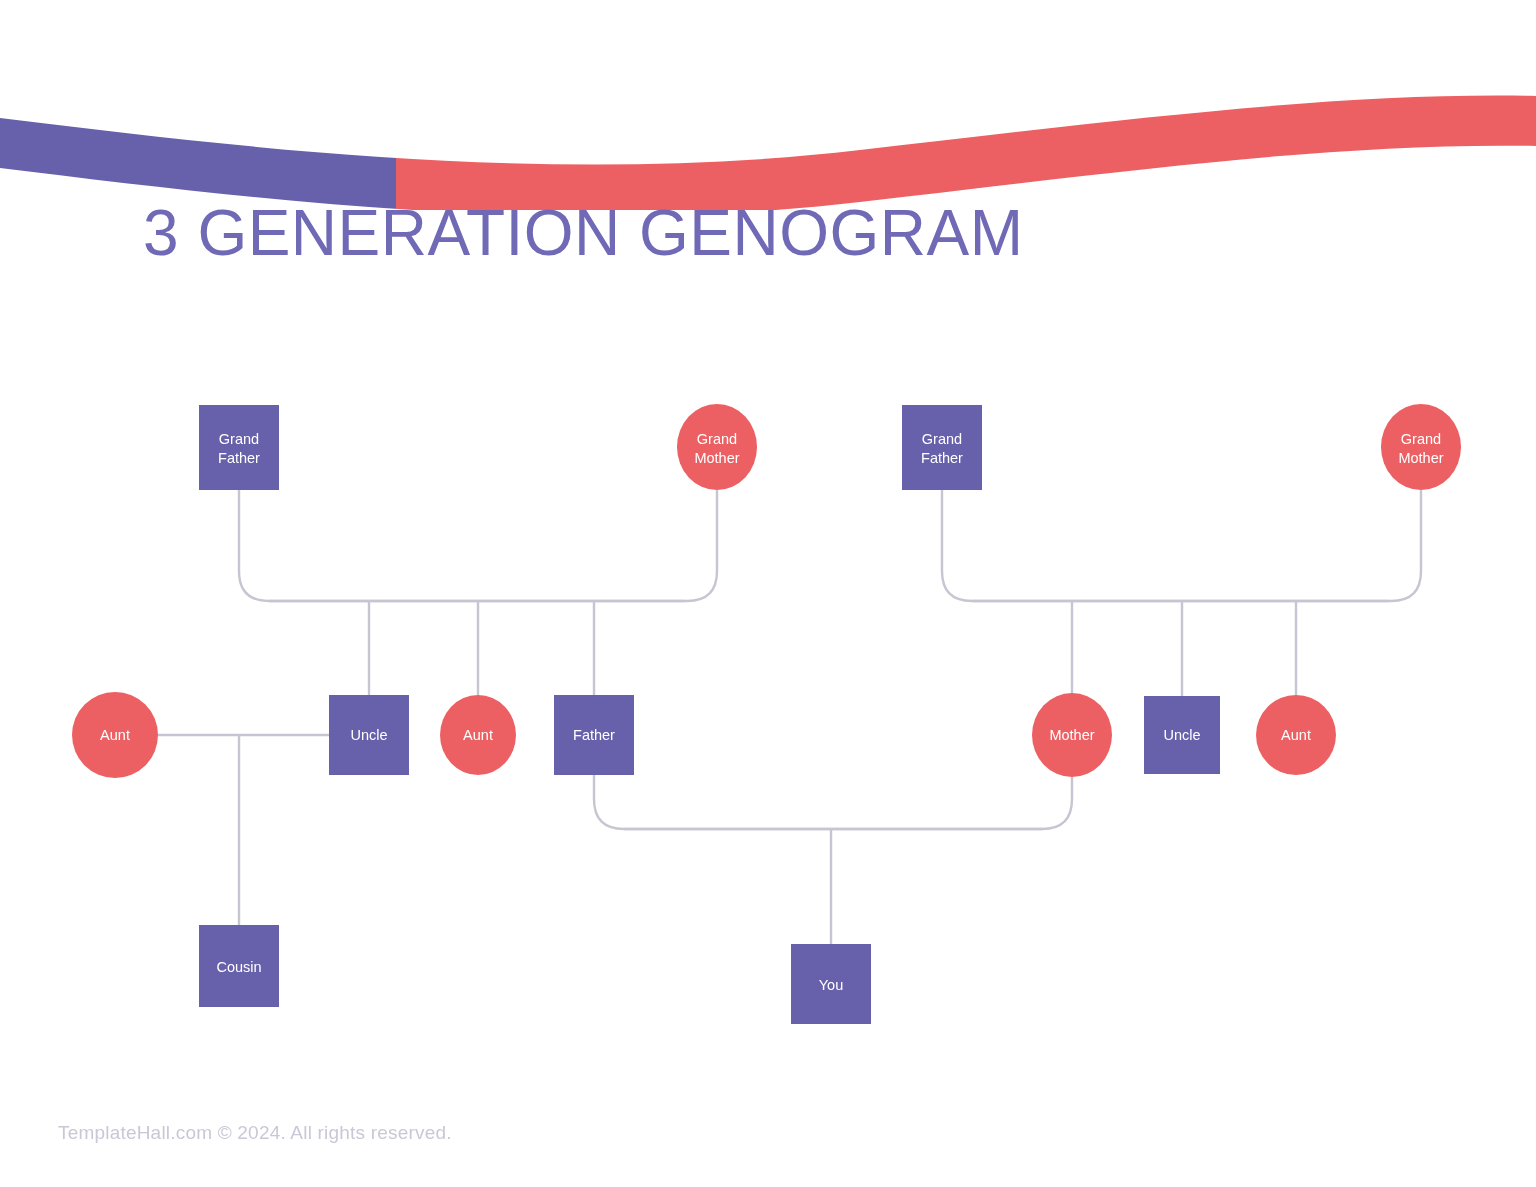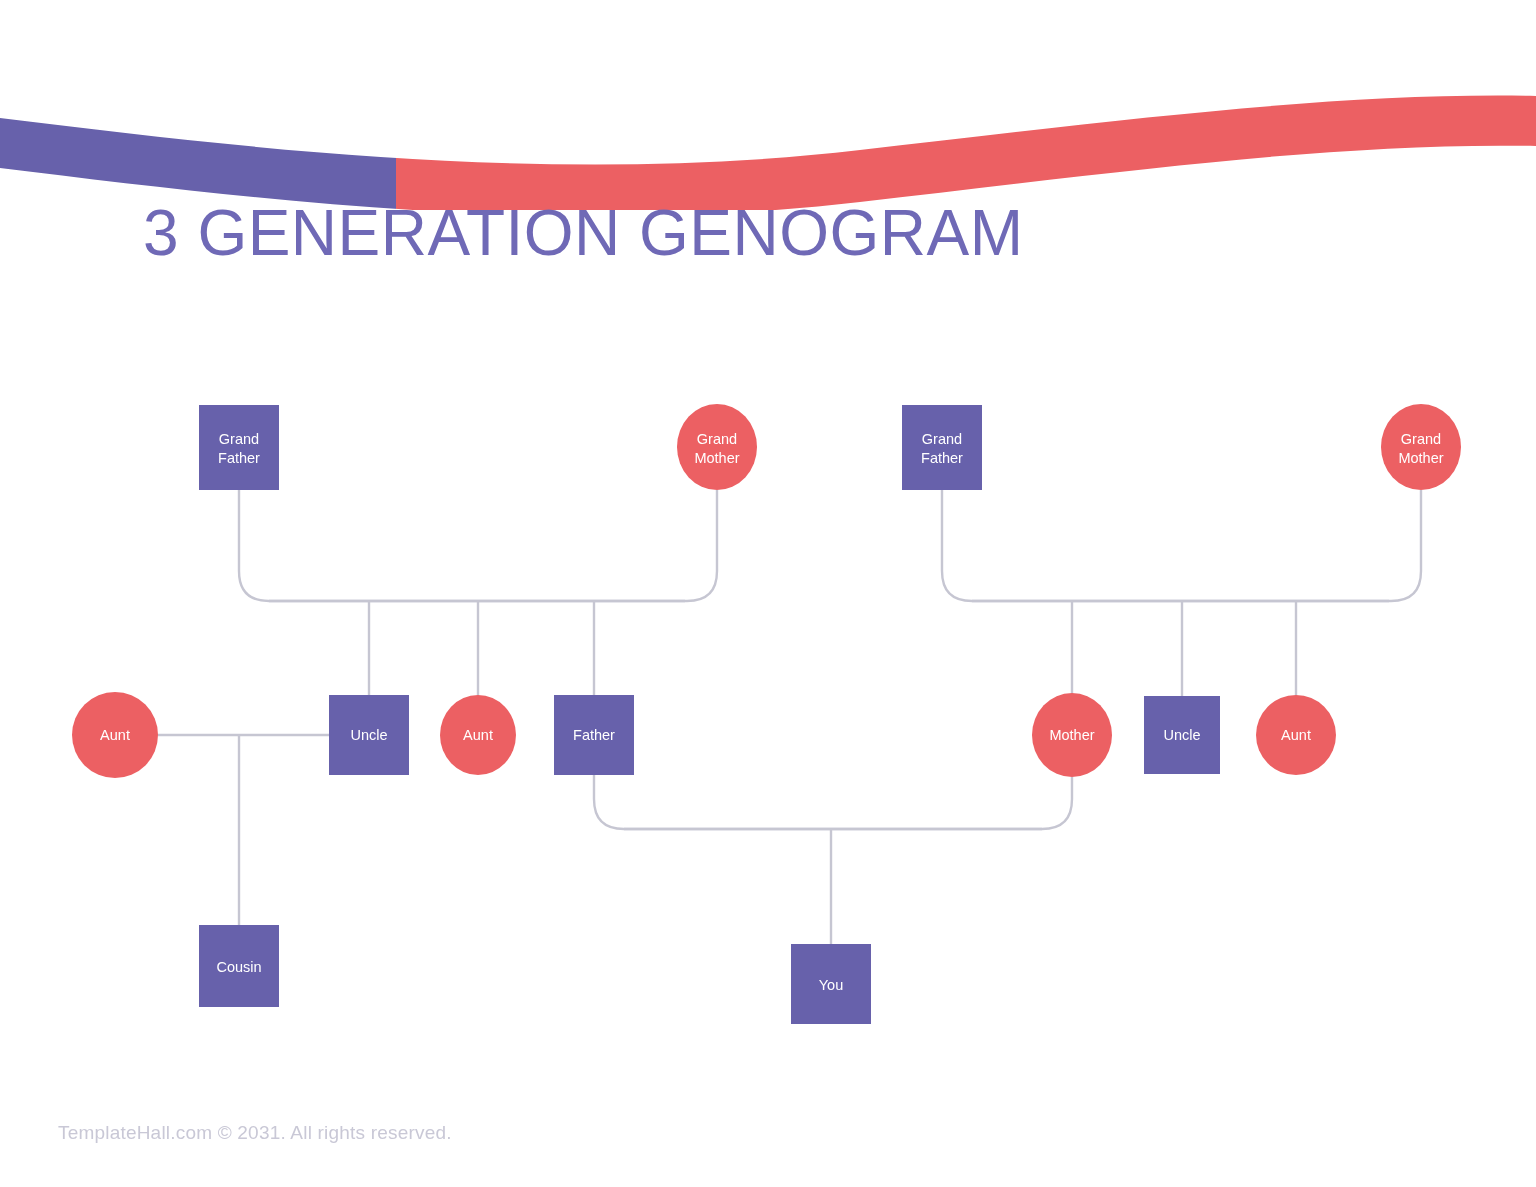--- a/index.html
+++ b/index.html
@@ -201,15 +201,15 @@
       <text class="node-label" x="239" y="968">Cousin</text>
     </g>
 
     <g>
       <rect class="shape-square" x="791" y="944" width="80" height="80"></rect>
       <text class="node-label" x="831" y="986">You</text>
     </g>
 
   </svg>
 
-  <div id="footer-credit">TemplateHall.com © 2031. All rights reserved.</div>
+  <div id="footer-credit">TemplateHall.com © 2024. All rights reserved.</div>
 
 </div>
 
 </body></html>

